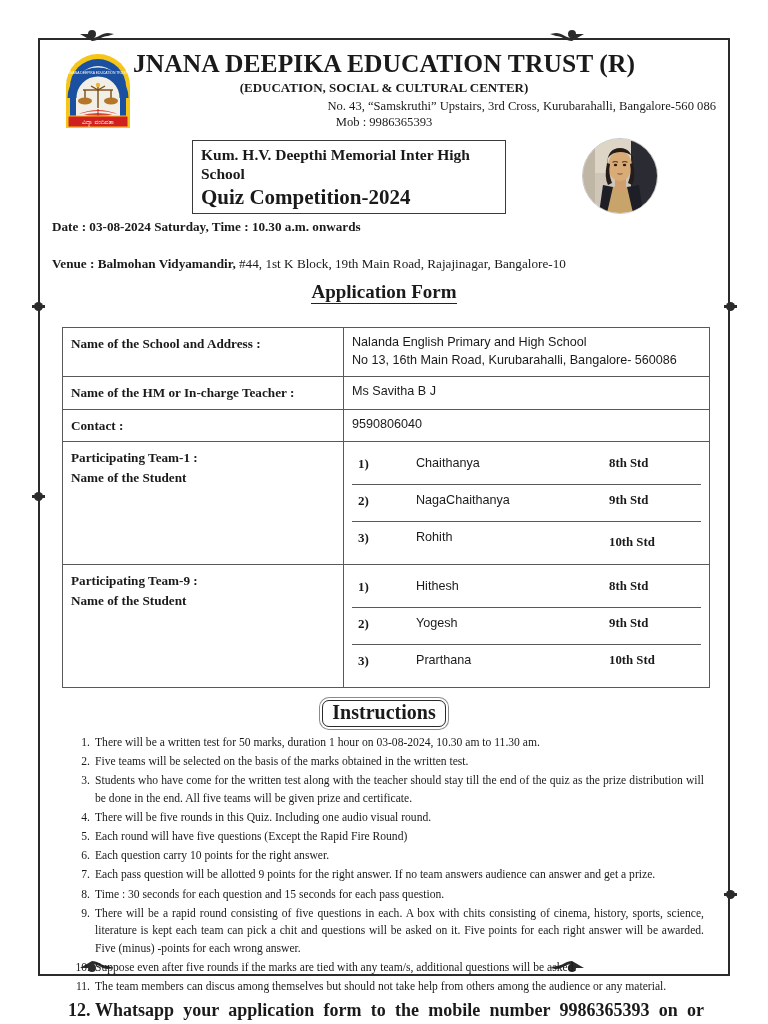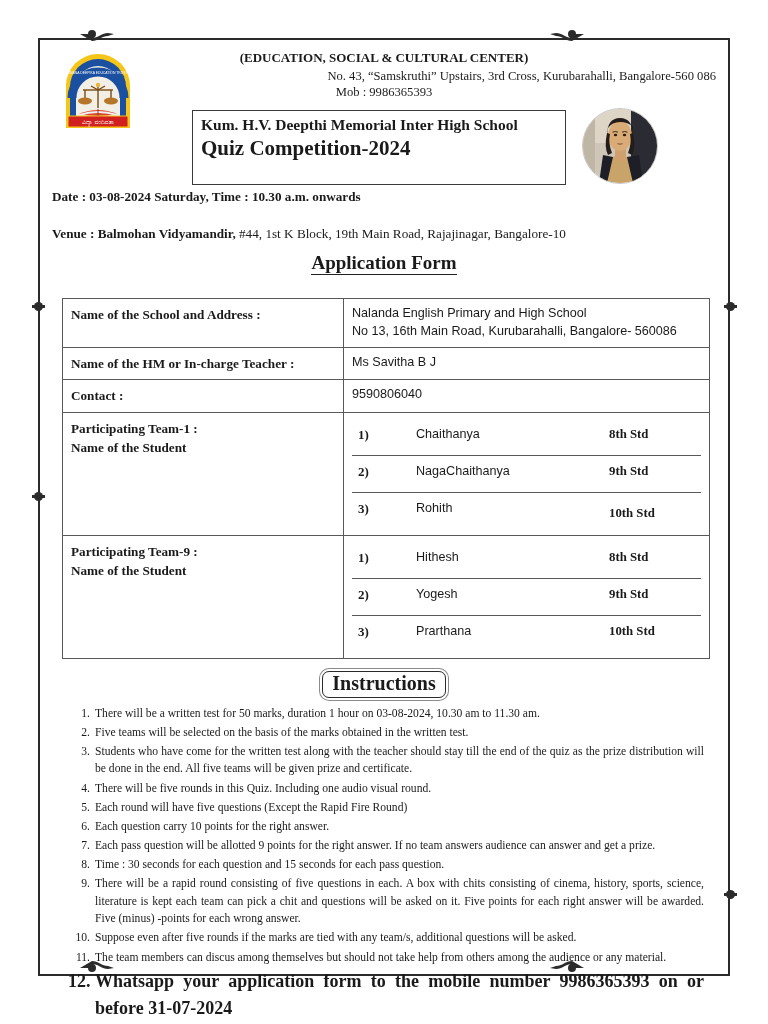--- a/index.html
+++ b/index.html
@@ -105,24 +105,24 @@
   
   .title-band {
     position: relative;
     margin-top: 10px;
     height: 58px;
   }
   .title-box {
     position: absolute;
     left: 140px;
     top: 0;
-    width: 374px;
+    width: 314px;
     border: 1.6px solid #3a3a3a;
     box-sizing: border-box;
-    padding: 4px 8px 22px 8px;
+    padding: 4px 8px 2px 8px;
     background: #fff;
   }
   .title-line1 {
     font-size: 15.5px;
     font-weight: bold;
     line-height: 1.25;
   }
   .title-line2 {
     font-size: 21px;
     font-weight: bold;
@@ -353,20 +353,21 @@
 
         <path d="M17 62 Q36 54 55 62 Q36 66 17 62 Z" fill="#d9452f"></path>
         <path d="M17 62 Q36 56 55 62 L55 64 Q36 58 17 64 Z" fill="#f0f0f0"></path>
         <line x1="36" y1="57" x2="36" y2="64" stroke="#a33322" stroke-width="1"></line>
 
         <rect x="6" y="64" width="60" height="11" rx="1.5" fill="#d02020" stroke="#f5c518" stroke-width="1"></rect>
         <text x="36" y="72.2" font-size="6" fill="#ffffff" text-anchor="middle" font-family="'Liberation Sans',sans-serif">ವಿದ್ಯಾ ವಂದಿವತಾ</text>
       </svg>
     </div>
 
+    <div class="trust-name">JNANA DEEPIKA EDUCATION TRUST (R)</div>
     <div class="trust-sub">(EDUCATION, SOCIAL &amp; CULTURAL CENTER)</div>
     <div class="trust-addr">No. 43, “Samskruthi” Upstairs, 3rd Cross, Kurubarahalli, Bangalore-560 086</div>
     <div class="trust-mob">Mob : 9986365393</div>
   </div>
 
   <div class="title-band">
     <div class="title-box">
       <div class="title-line1">Kum. H.V. Deepthi Memorial Inter High School</div>
       <div class="title-line2">Quiz Competition-2024</div>
     </div>

